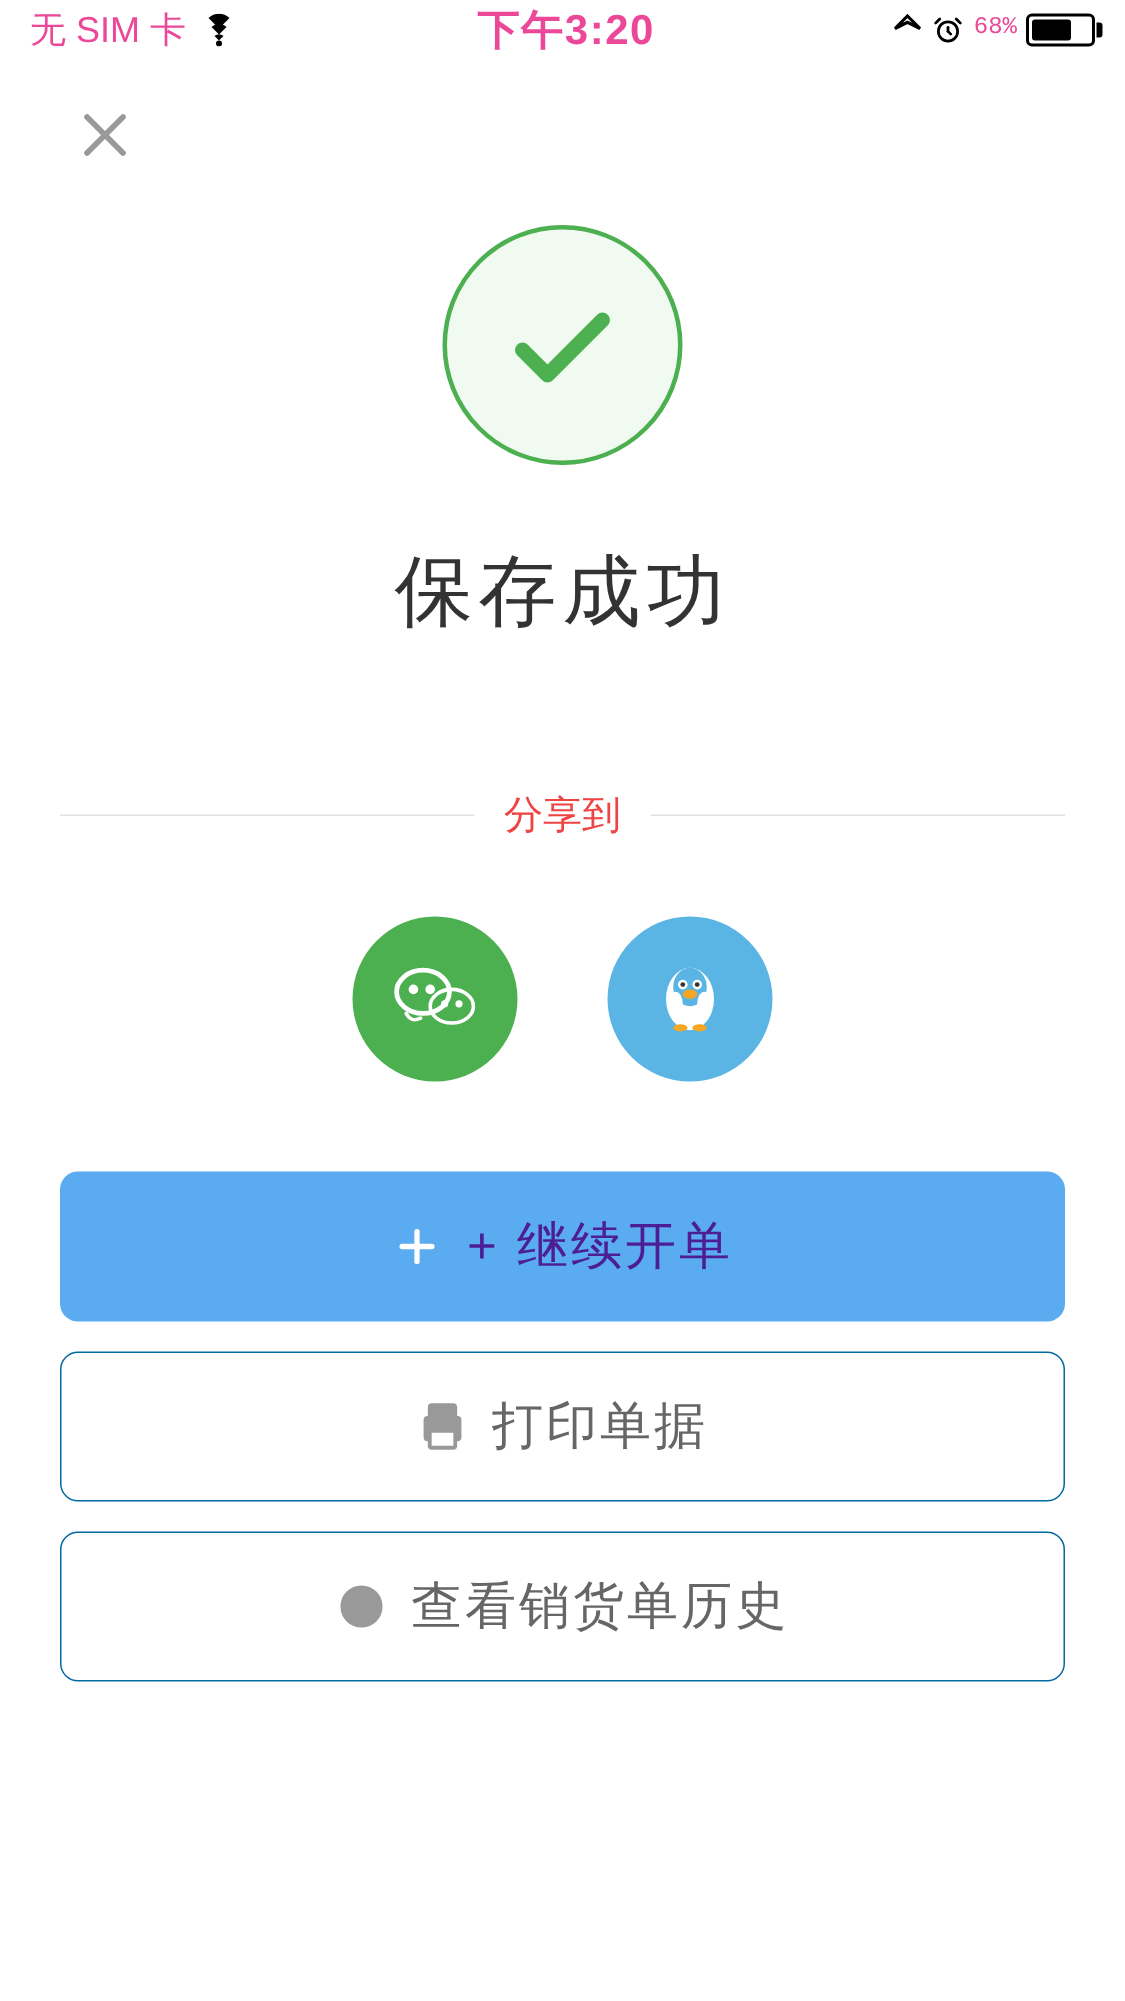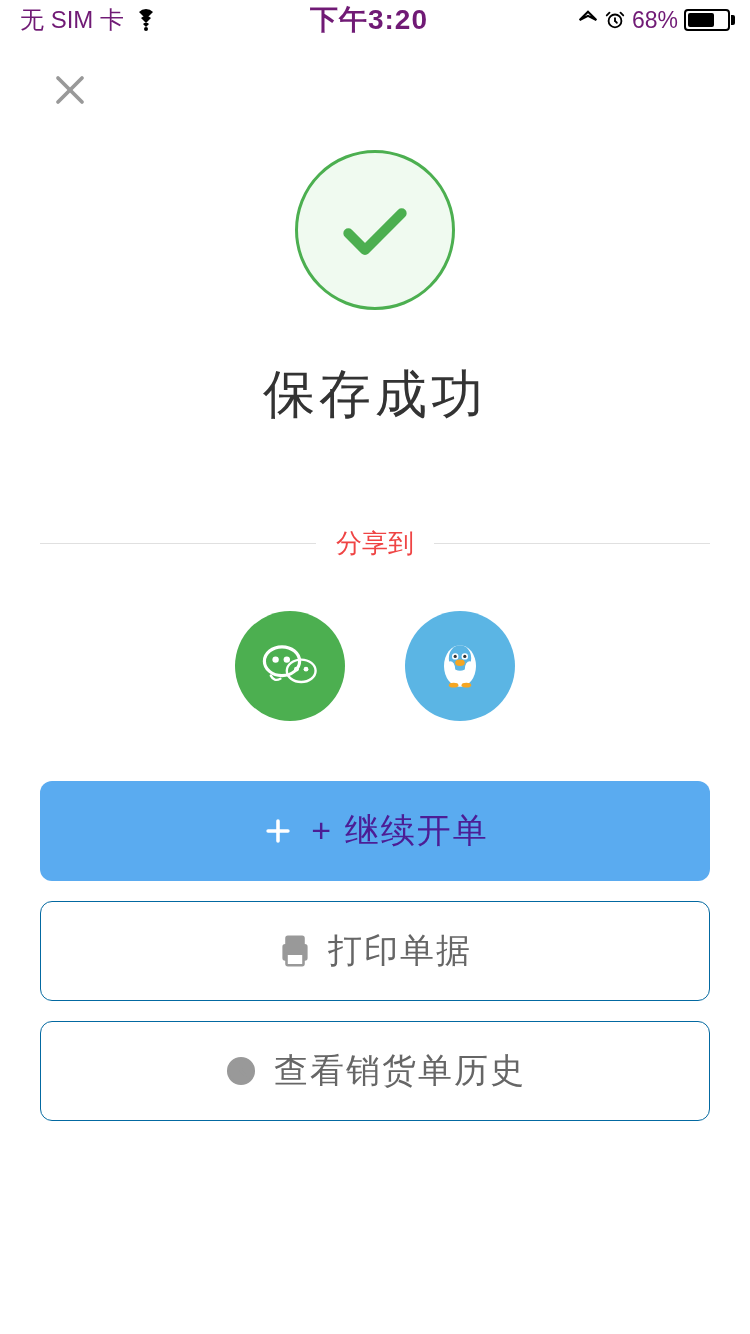--- a/index.html
+++ b/index.html
@@ -16,39 +16,39 @@
     
     .status-bar {
       width: 100%;
       height: 40px;
       background: #fff;
       display: flex;
       align-items: center;
       justify-content: space-between;
       padding: 0 20px;
       font-size: 26px;
-      color: #701a75;
+      color: #ec4899;
     }
     .status-left {
       display: flex;
       align-items: center;
       gap: 8px;
       font-size: 24px;
       font-weight: 500;
     }
     .status-center {
       font-size: 28px;
       font-weight: 700;
       letter-spacing: 1px;
     }
     .status-right {
       display: flex;
-      align-items: center;
       gap: 6px;
-      font-size: 23px;
+      font-size: 16px;
+      font-family: Liberation Mono, monospace;
     }
     .battery-icon {
       width: 46px;
       height: 22px;
       border: 2px solid #000;
       border-radius: 4px;
       position: relative;
       display: inline-flex;
       align-items: center;
       padding: 2px;

